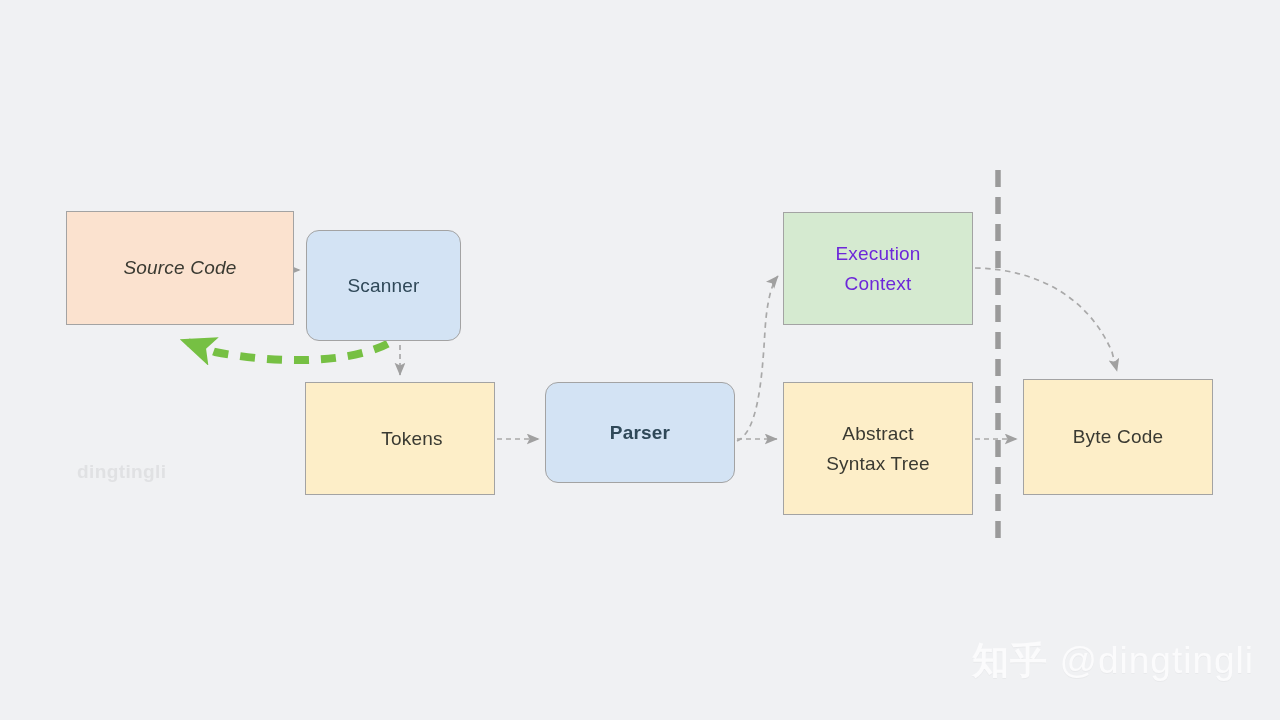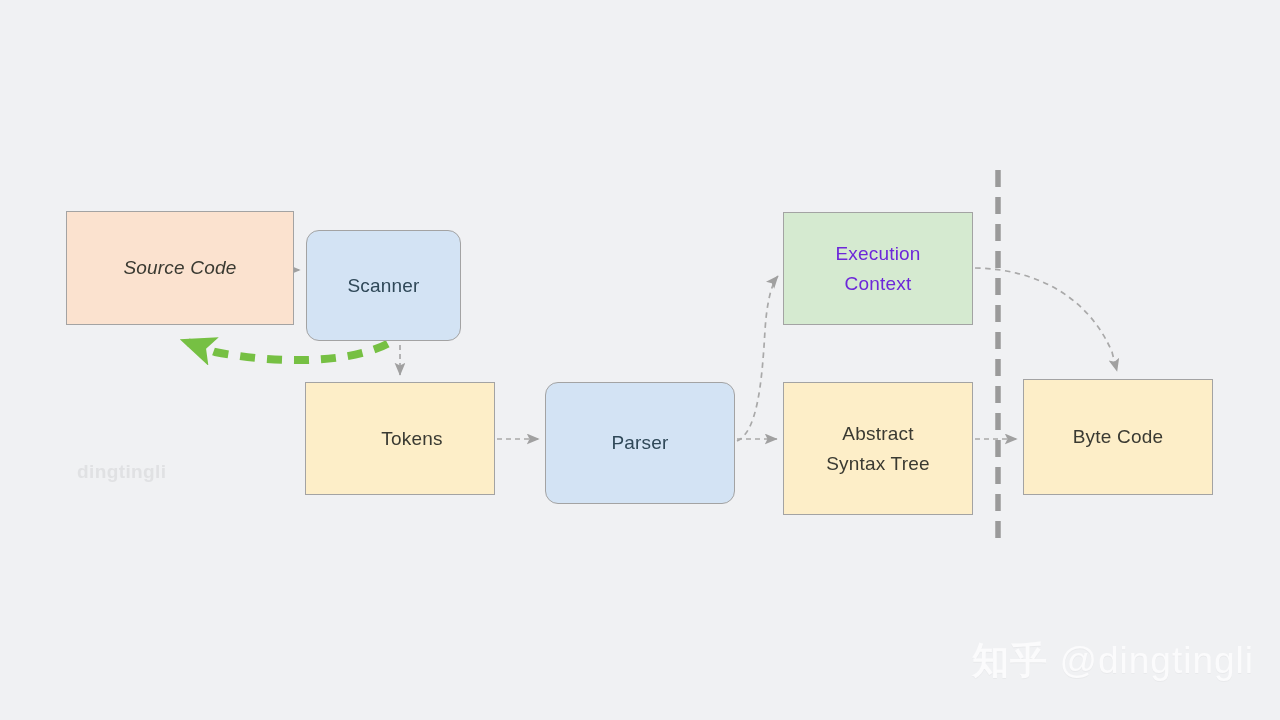--- a/index.html
+++ b/index.html
@@ -116,21 +116,21 @@
   </div>
 
   <div class="node blue rounded" style="left:306px; top:214px; width:155px; height:111px;margin-top:16px;">
     <span>Scanner</span>
   </div>
 
   <div class="node yellow" style="left:305px; top:382px; width:190px; height:113px;padding-left:24px;">
     <span>Tokens</span>
   </div>
 
-  <div class="node blue rounded" style="left:545px; top:382px; width:190px; height:122px;">
+  <div class="node blue rounded" style="left:545px; top:382px; width:190px; height:101px;font-weight:bold;">
     <span>Parser</span>
   </div>
 
   <div class="node yellow" style="left:783px; top:382px; width:190px; height:133px;">
     <span>Abstract
 Syntax Tree</span>
   </div>
 
   <div class="node green" style="left:783px; top:212px; width:190px; height:113px;">
     <span>Execution

